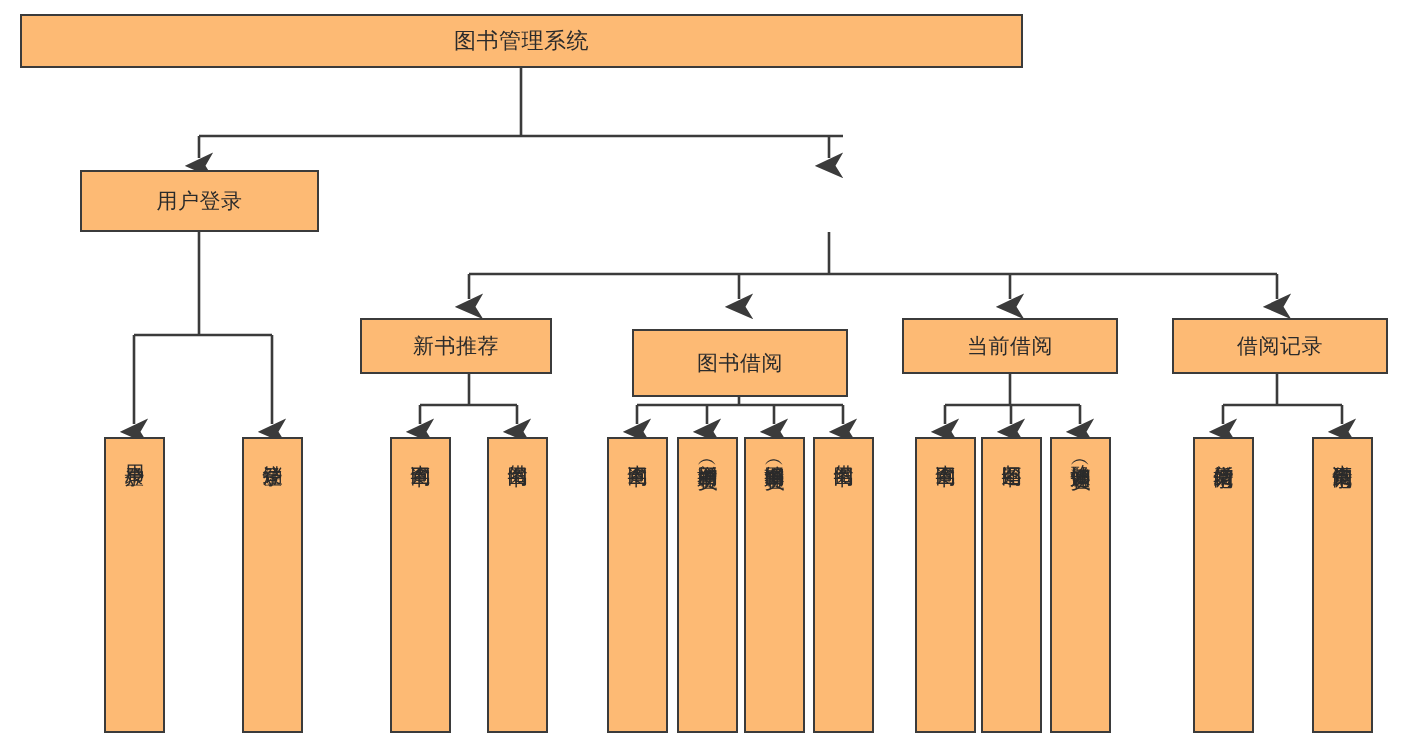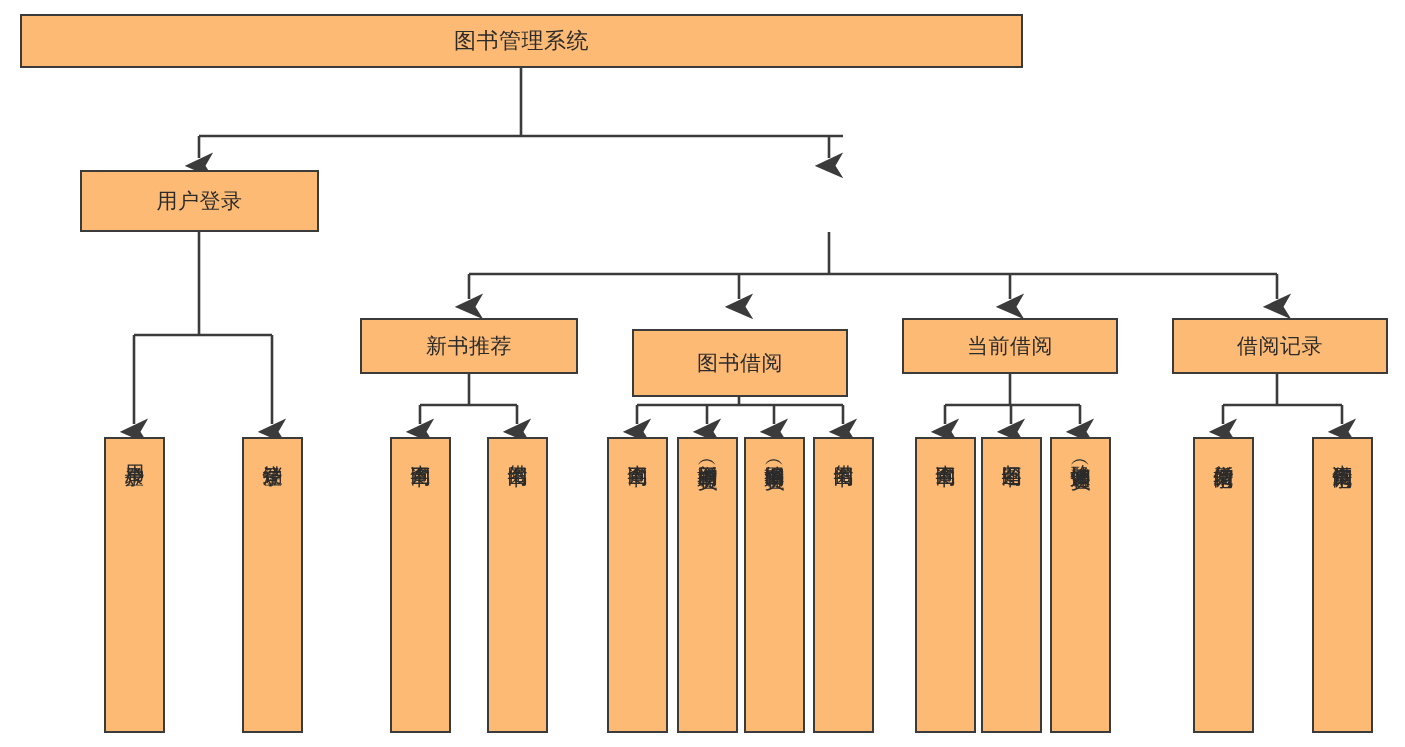--- a/index.html
+++ b/index.html
@@ -124,21 +124,21 @@
 
   <div class="node h" id="n-root" style="left:20px;top:14px;width:1003px;height:54px;">
     <span class="lbl">图书管理系统</span>
   </div>
 
   <div class="node h" style="left:80px;top:170px;width:239px;height:62px;">
     <span class="lbl">用户登录</span>
   </div>
 
 
-  <div class="node h" style="left:360px;top:318px;width:218px;height:56px;">
+  <div class="node h" style="left:360px;top:318px;width:192px;height:56px;">
     <span class="lbl">新书推荐</span>
   </div>
 
   <div class="node h" style="left:632px;top:318px;width:216px;height:68px;margin-top:11px;">
     <span class="lbl">图书借阅</span>
   </div>
 
   <div class="node h" style="left:902px;top:318px;width:216px;height:56px;">
     <span class="lbl">当前借阅</span>
   </div>

